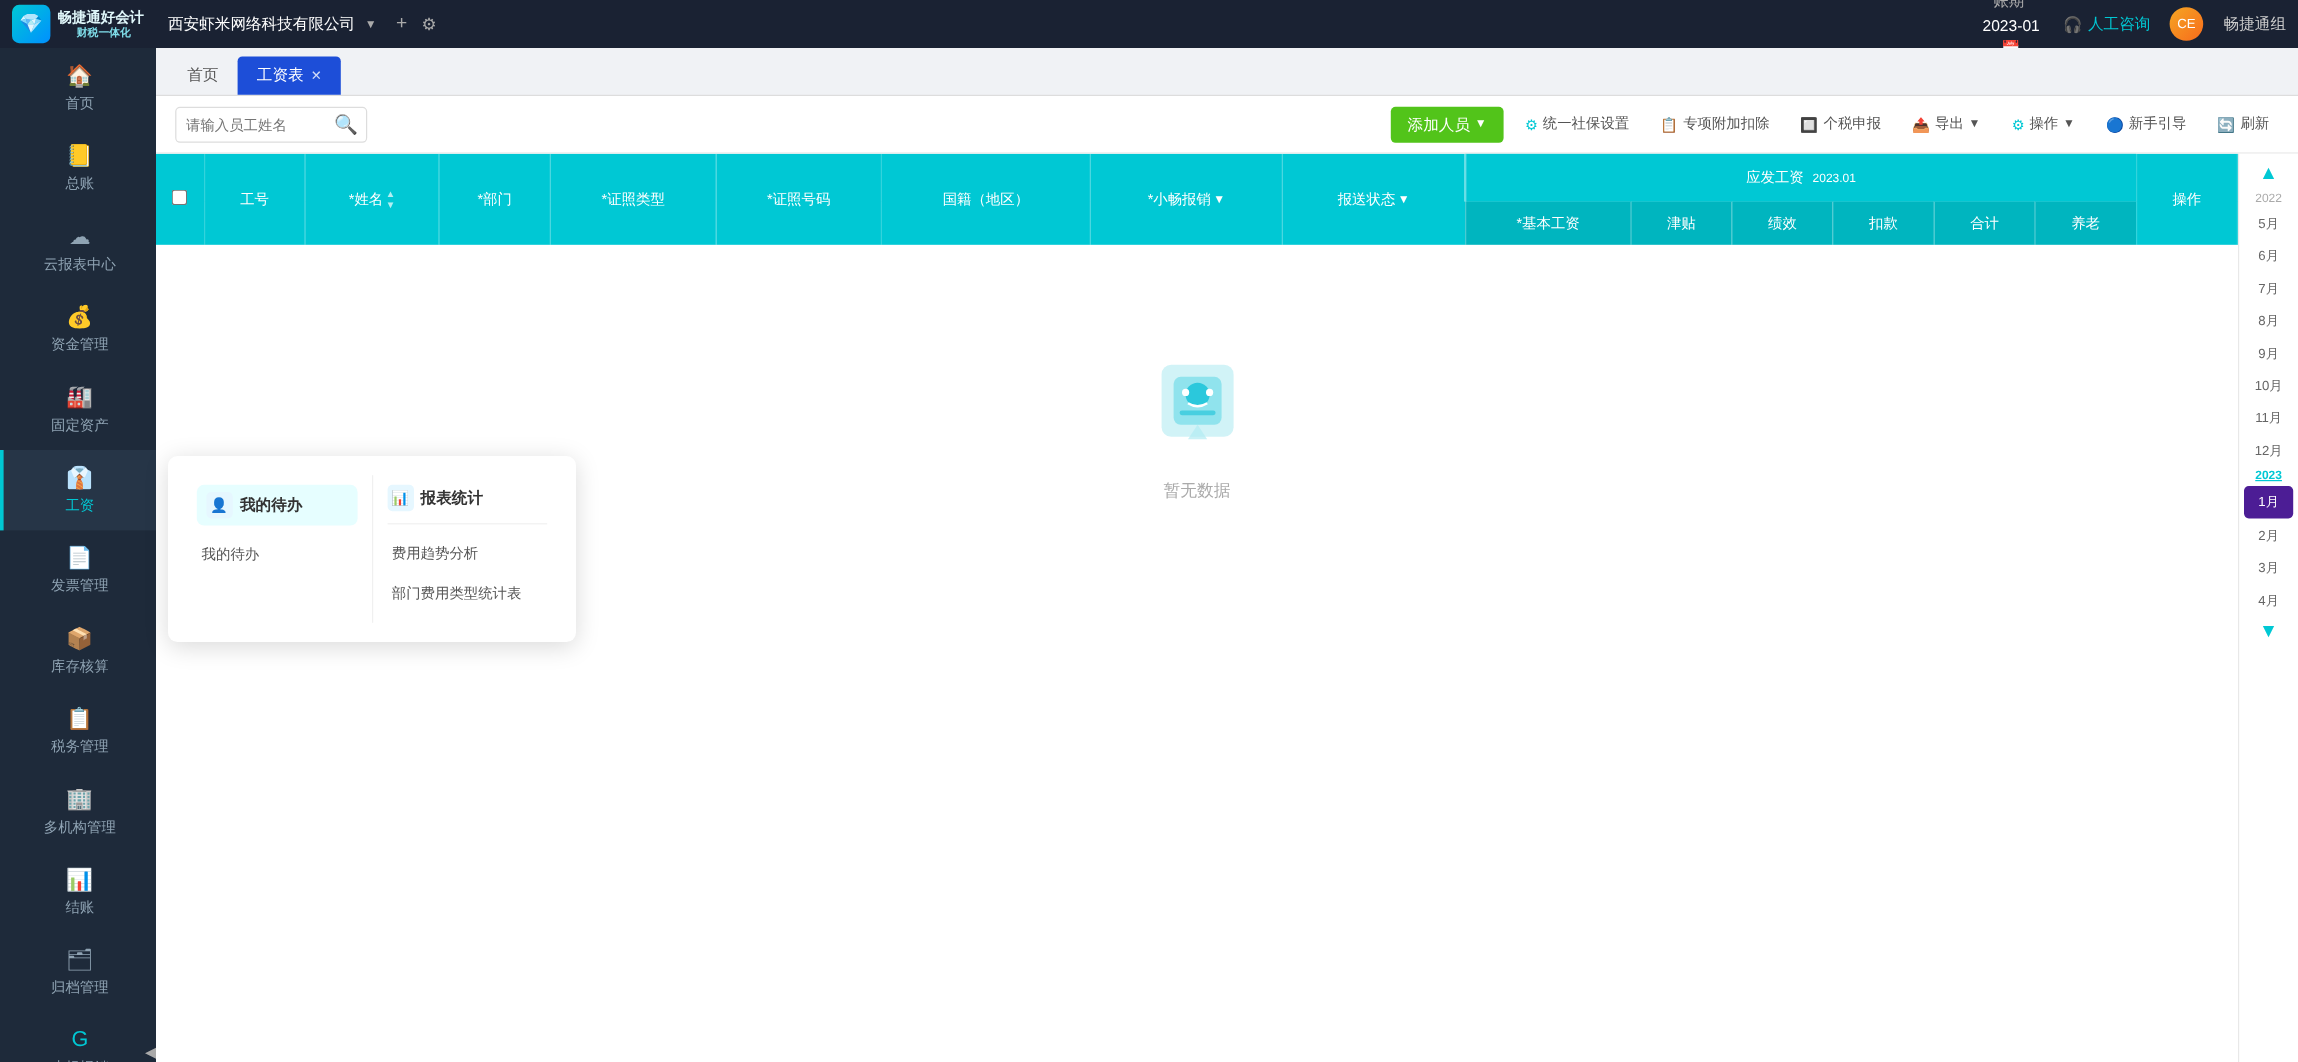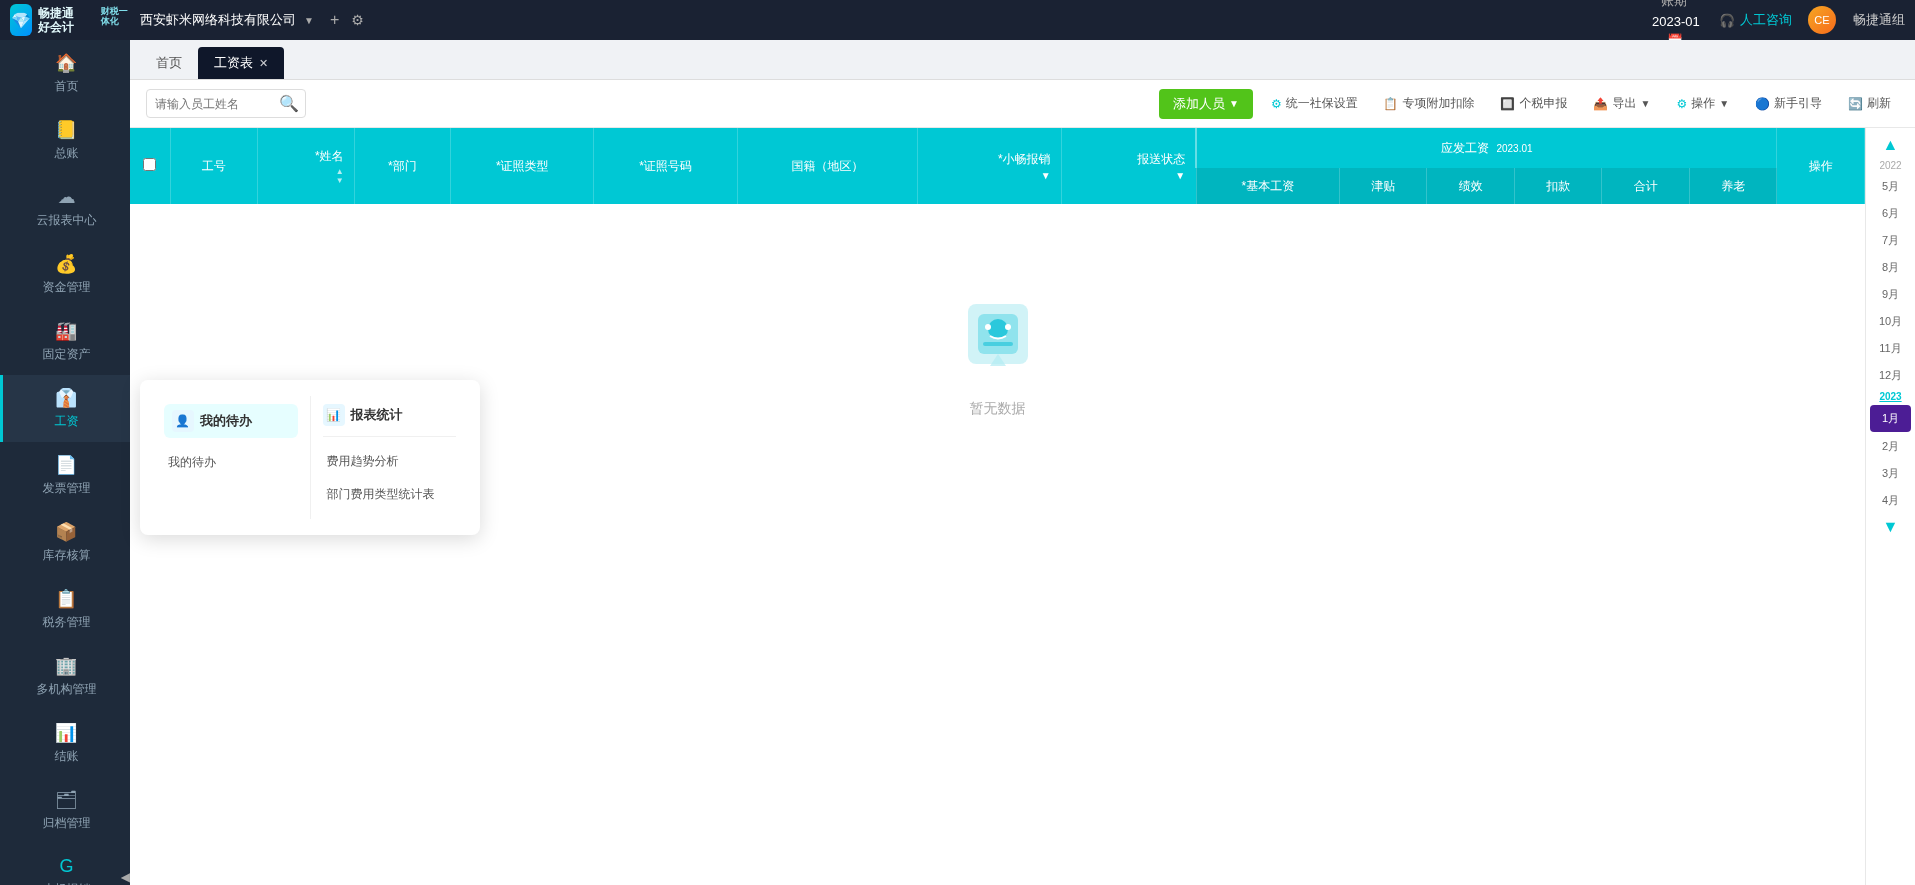--- a/index.html
+++ b/index.html
@@ -27,21 +27,21 @@
       width: 32px;
       height: 32px;
       background: linear-gradient(135deg, #00c8d4, #0090ff);
       border-radius: 6px;
       display: flex;
       align-items: center;
       justify-content: center;
       color: white;
       font-size: 16px;
     }
-    .logo-text { display: flex; flex-direction: row; line-height: 1.2; }
+    .logo-text { display: flex; flex-direction: column; line-height: 1.2; }
     .logo-text .line1 { font-size: 12px; color: #e0f7fa; }
     .logo-text .line2 { font-size: 9px; color: #80deea; padding-left: 16px; }
 
     .header-company {
       display: flex;
       align-items: center;
       gap: 8px;
       color: white;
       font-size: 13px;
       margin-left: 10px;
@@ -123,21 +123,21 @@
       height: 32px;
       padding: 0 16px;
       display: flex;
       align-items: center;
       font-size: 13px;
       cursor: pointer;
       border-radius: 4px 4px 0 0;
       gap: 6px;
     }
     .tab.inactive { color: #555; background: transparent; }
-    .tab.active { background: #0f172a; color: white; }
+    .tab.active { background: #1d4ed8; color: white; }
     .tab-close { font-size: 11px; color: rgba(255,255,255,0.8); cursor: pointer; }
 
     
     .toolbar {
       height: 48px;
       background: white;
       display: flex;
       align-items: center;
       padding: 0 16px;
       gap: 8px;
@@ -215,21 +215,21 @@
       text-align: center;
       font-weight: 500;
       border-right: 1px solid rgba(255,255,255,0.2);
       white-space: nowrap;
     }
     thead .sub-header {
       background: #00b5bf;
       height: 36px;
     }
     .checkbox-col { width: 40px; }
-    .th-sort { display: flex; align-items: flex-end; justify-content: center; gap: 2px; flex-direction: column; }
+    .th-sort { display: flex; align-items: center; justify-content: center; gap: 2px; }
     .sort-arrows { display: flex; flex-direction: column; font-size: 8px; color: rgba(255,255,255,0.7); }
     .no-data {
       display: flex;
       flex-direction: column;
       align-items: center;
       justify-content: center;
       padding: 80px;
       color: #aaa;
       font-size: 14px;
     }

